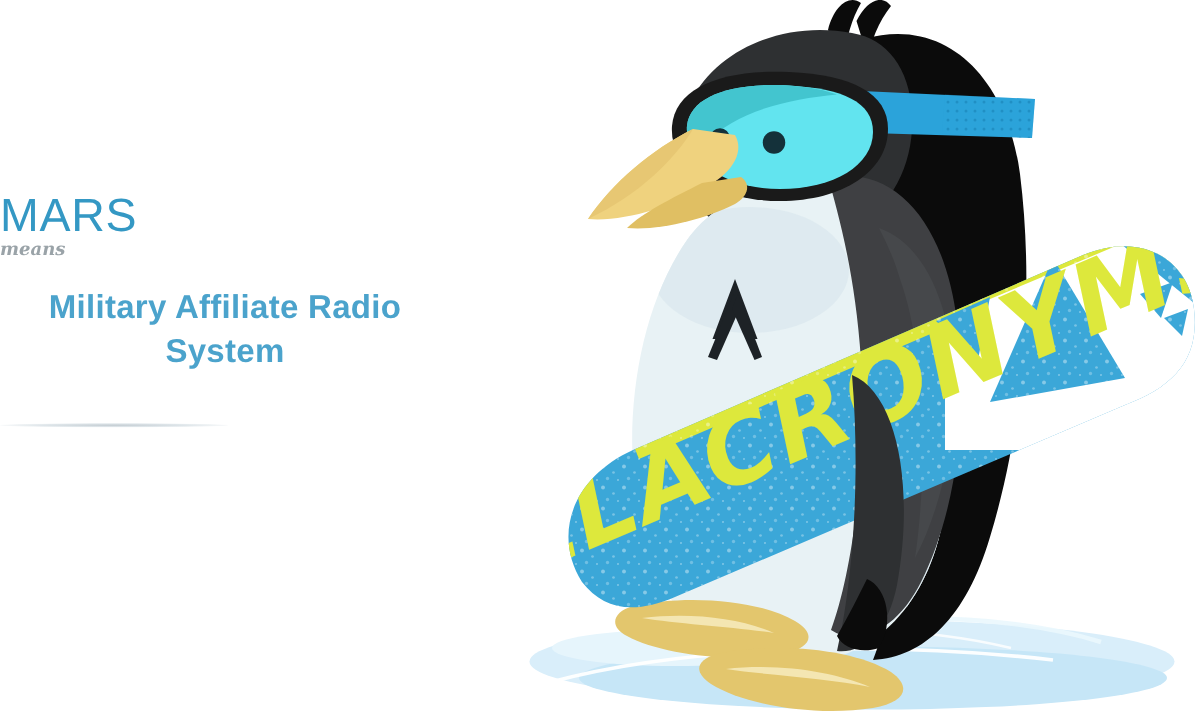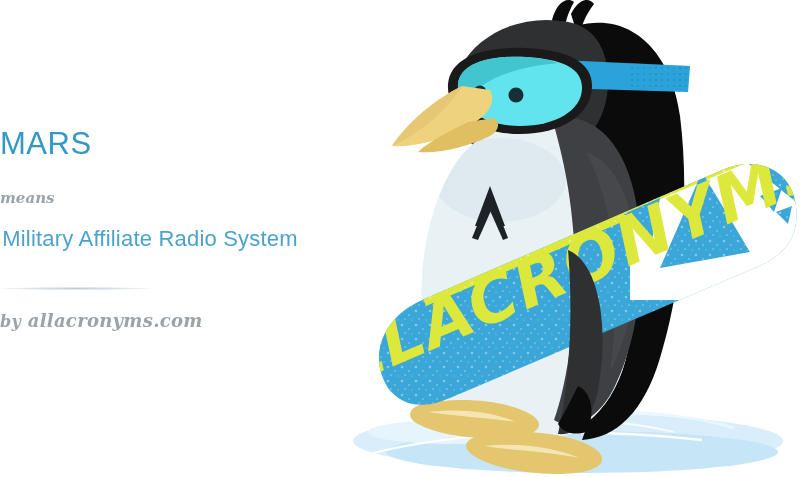--- a/index.html
+++ b/index.html
@@ -36,29 +36,29 @@
     font-weight: 400;
     letter-spacing: 0.5px;
     color: #3498c4;
     line-height: 1;
     margin: 0;
   }
   .means {
     font-family: "DejaVu Serif", serif;
     font-style: italic;
     font-weight: 700;
-    font-size: 15px;
+    font-size: 12px;
     color: #9aa3a8;
-    margin: 32px 0 0 0;
+    margin: 1px 0 0 0;
     line-height: 1;
   }
   .definition {
     font-family: "Liberation Sans", sans-serif;
     font-size: 22px;
-    font-weight: 400;
+    font-weight: 700;
     color: #4ba3cc;
     text-align: center;
     line-height: 1.32;
     margin: 18px 0 0 0;
     width: 300px;
     letter-spacing: 0.2px;
   }
   .divider {
     margin-top: 34px;
     width: 152px;
@@ -95,24 +95,20 @@
 
   <div class="text-panel">
     <div class="acronym">MARS</div>
 
     <div class="means">means</div>
 
     <div class="definition">Military Affiliate Radio System</div>
 
     <div class="divider"></div>
 
-    <div class="byline">
-      <span class="by">by</span>
-      <span>allacronyms.com</span>
-    </div>
   </div>
 
   <div class="illustration">
     <svg width="471" height="477" viewBox="0 0 471 477" xmlns="http://www.w3.org/2000/svg">
       <defs>
 
         <pattern id="speckle" width="14" height="14" patternUnits="userSpaceOnUse">
           <rect width="14" height="14" fill="none"></rect>
           <circle cx="2" cy="3" r="1.3" fill="#ffffff" opacity="0.85"></circle>
           <circle cx="9" cy="7" r="0.9" fill="#ffffff" opacity="0.7"></circle>

